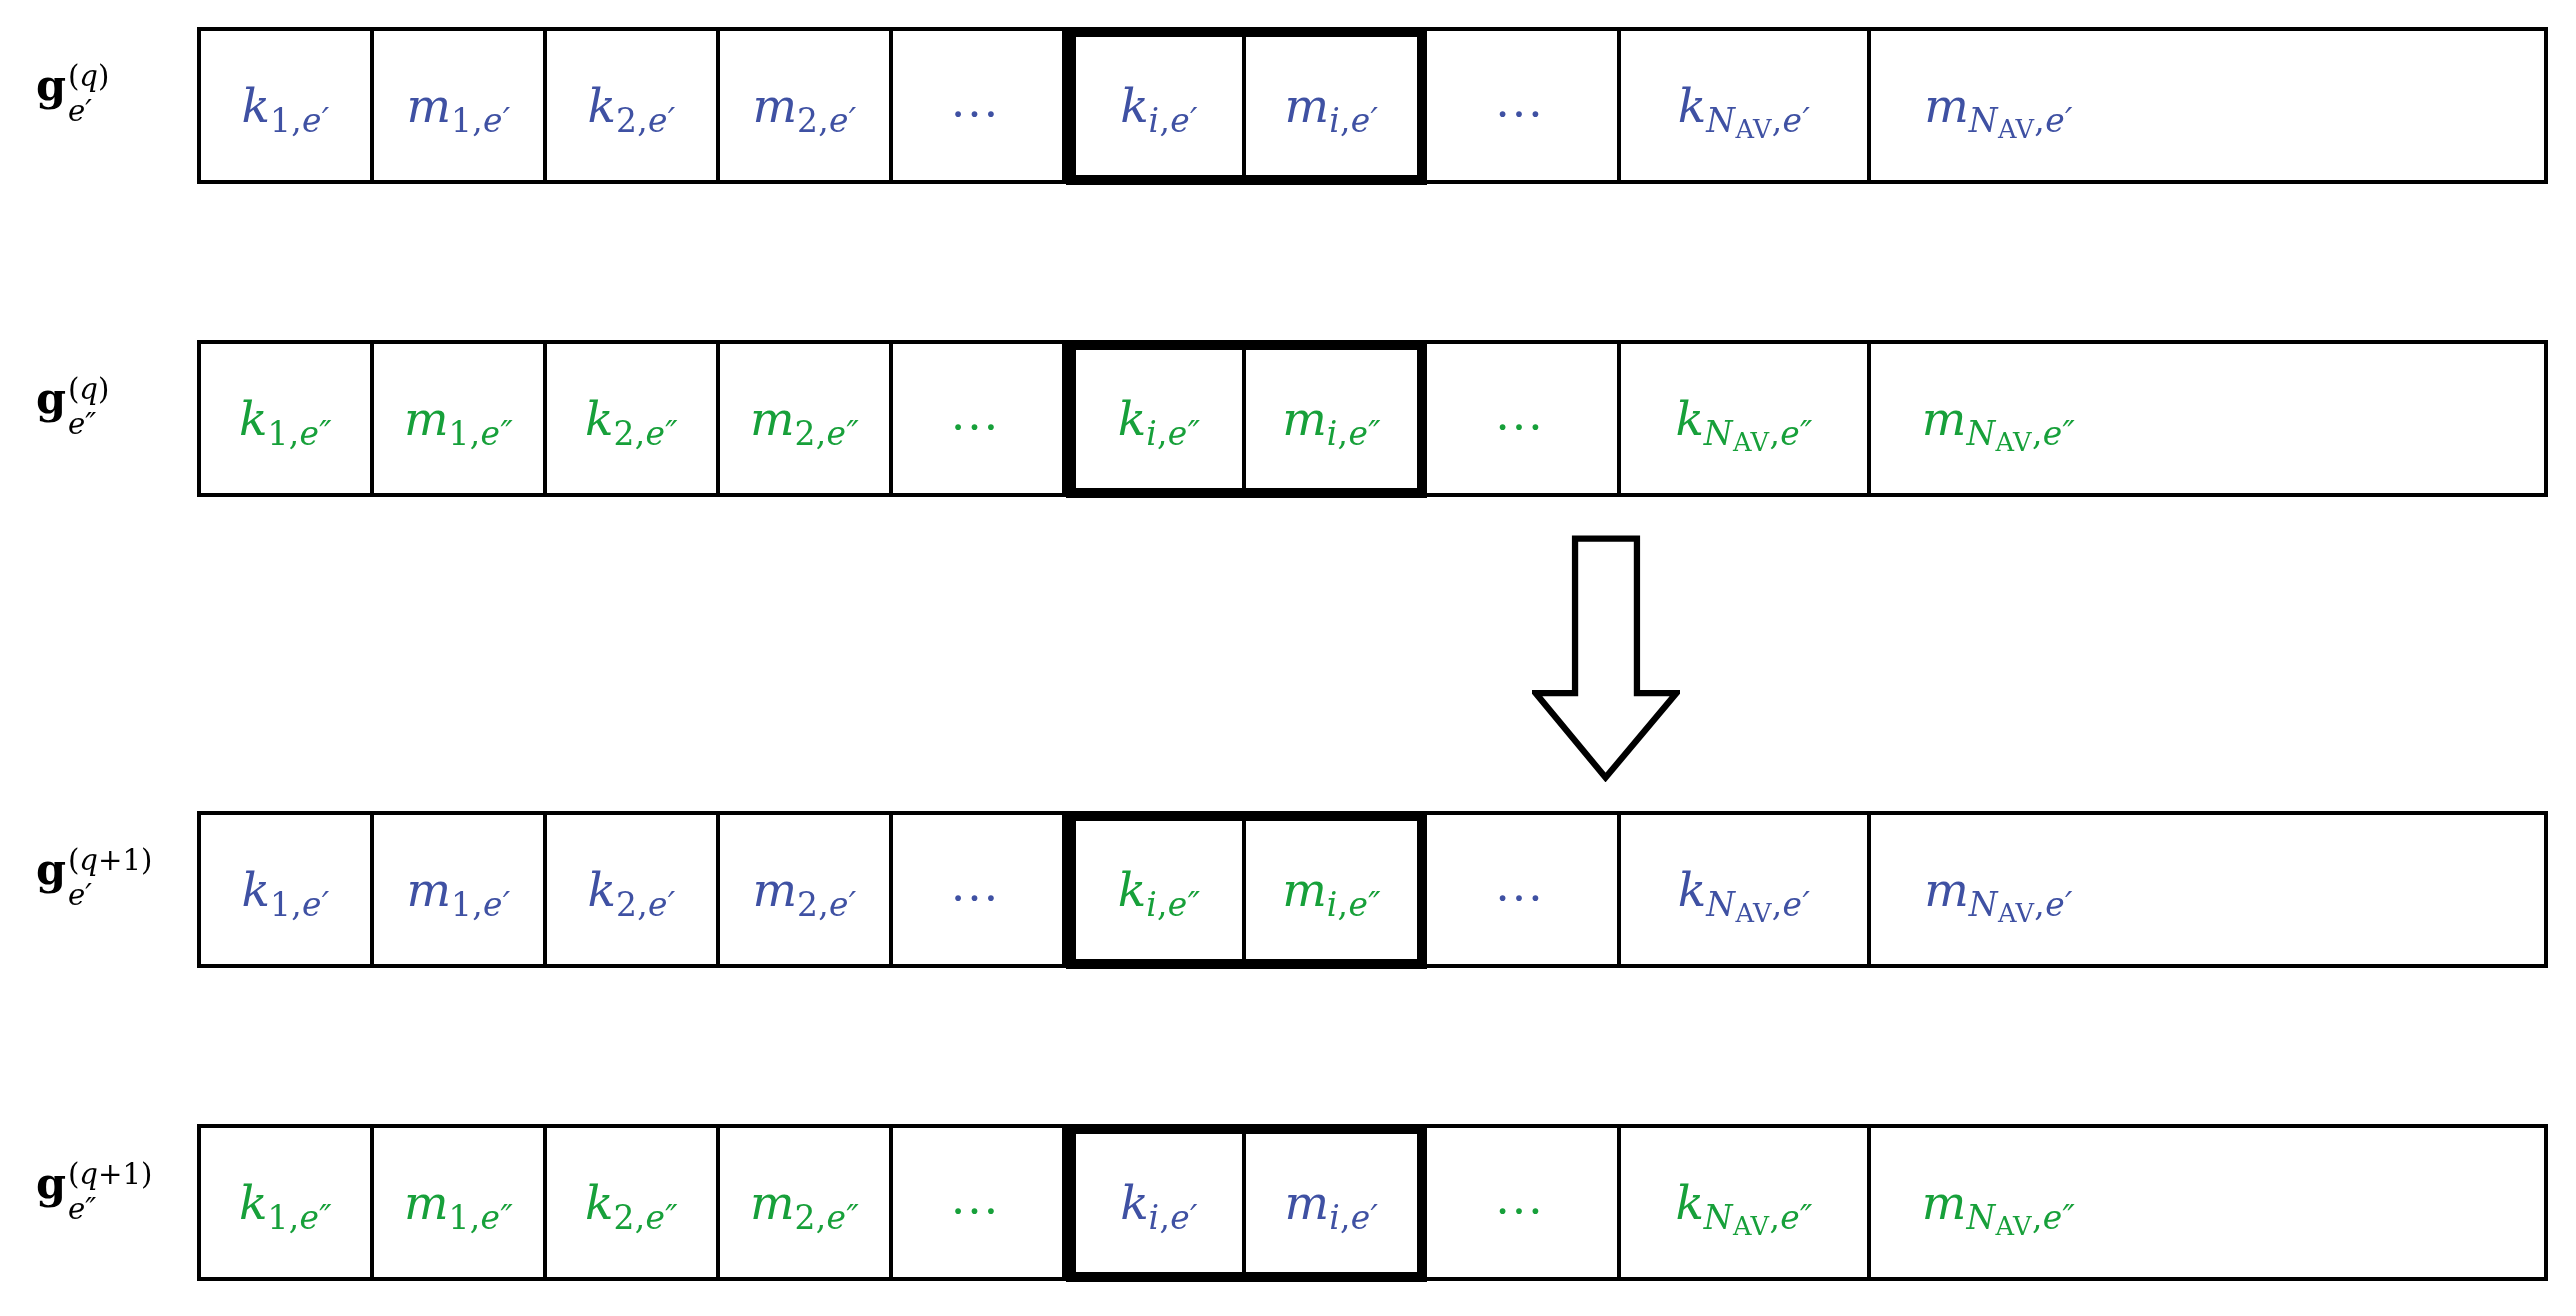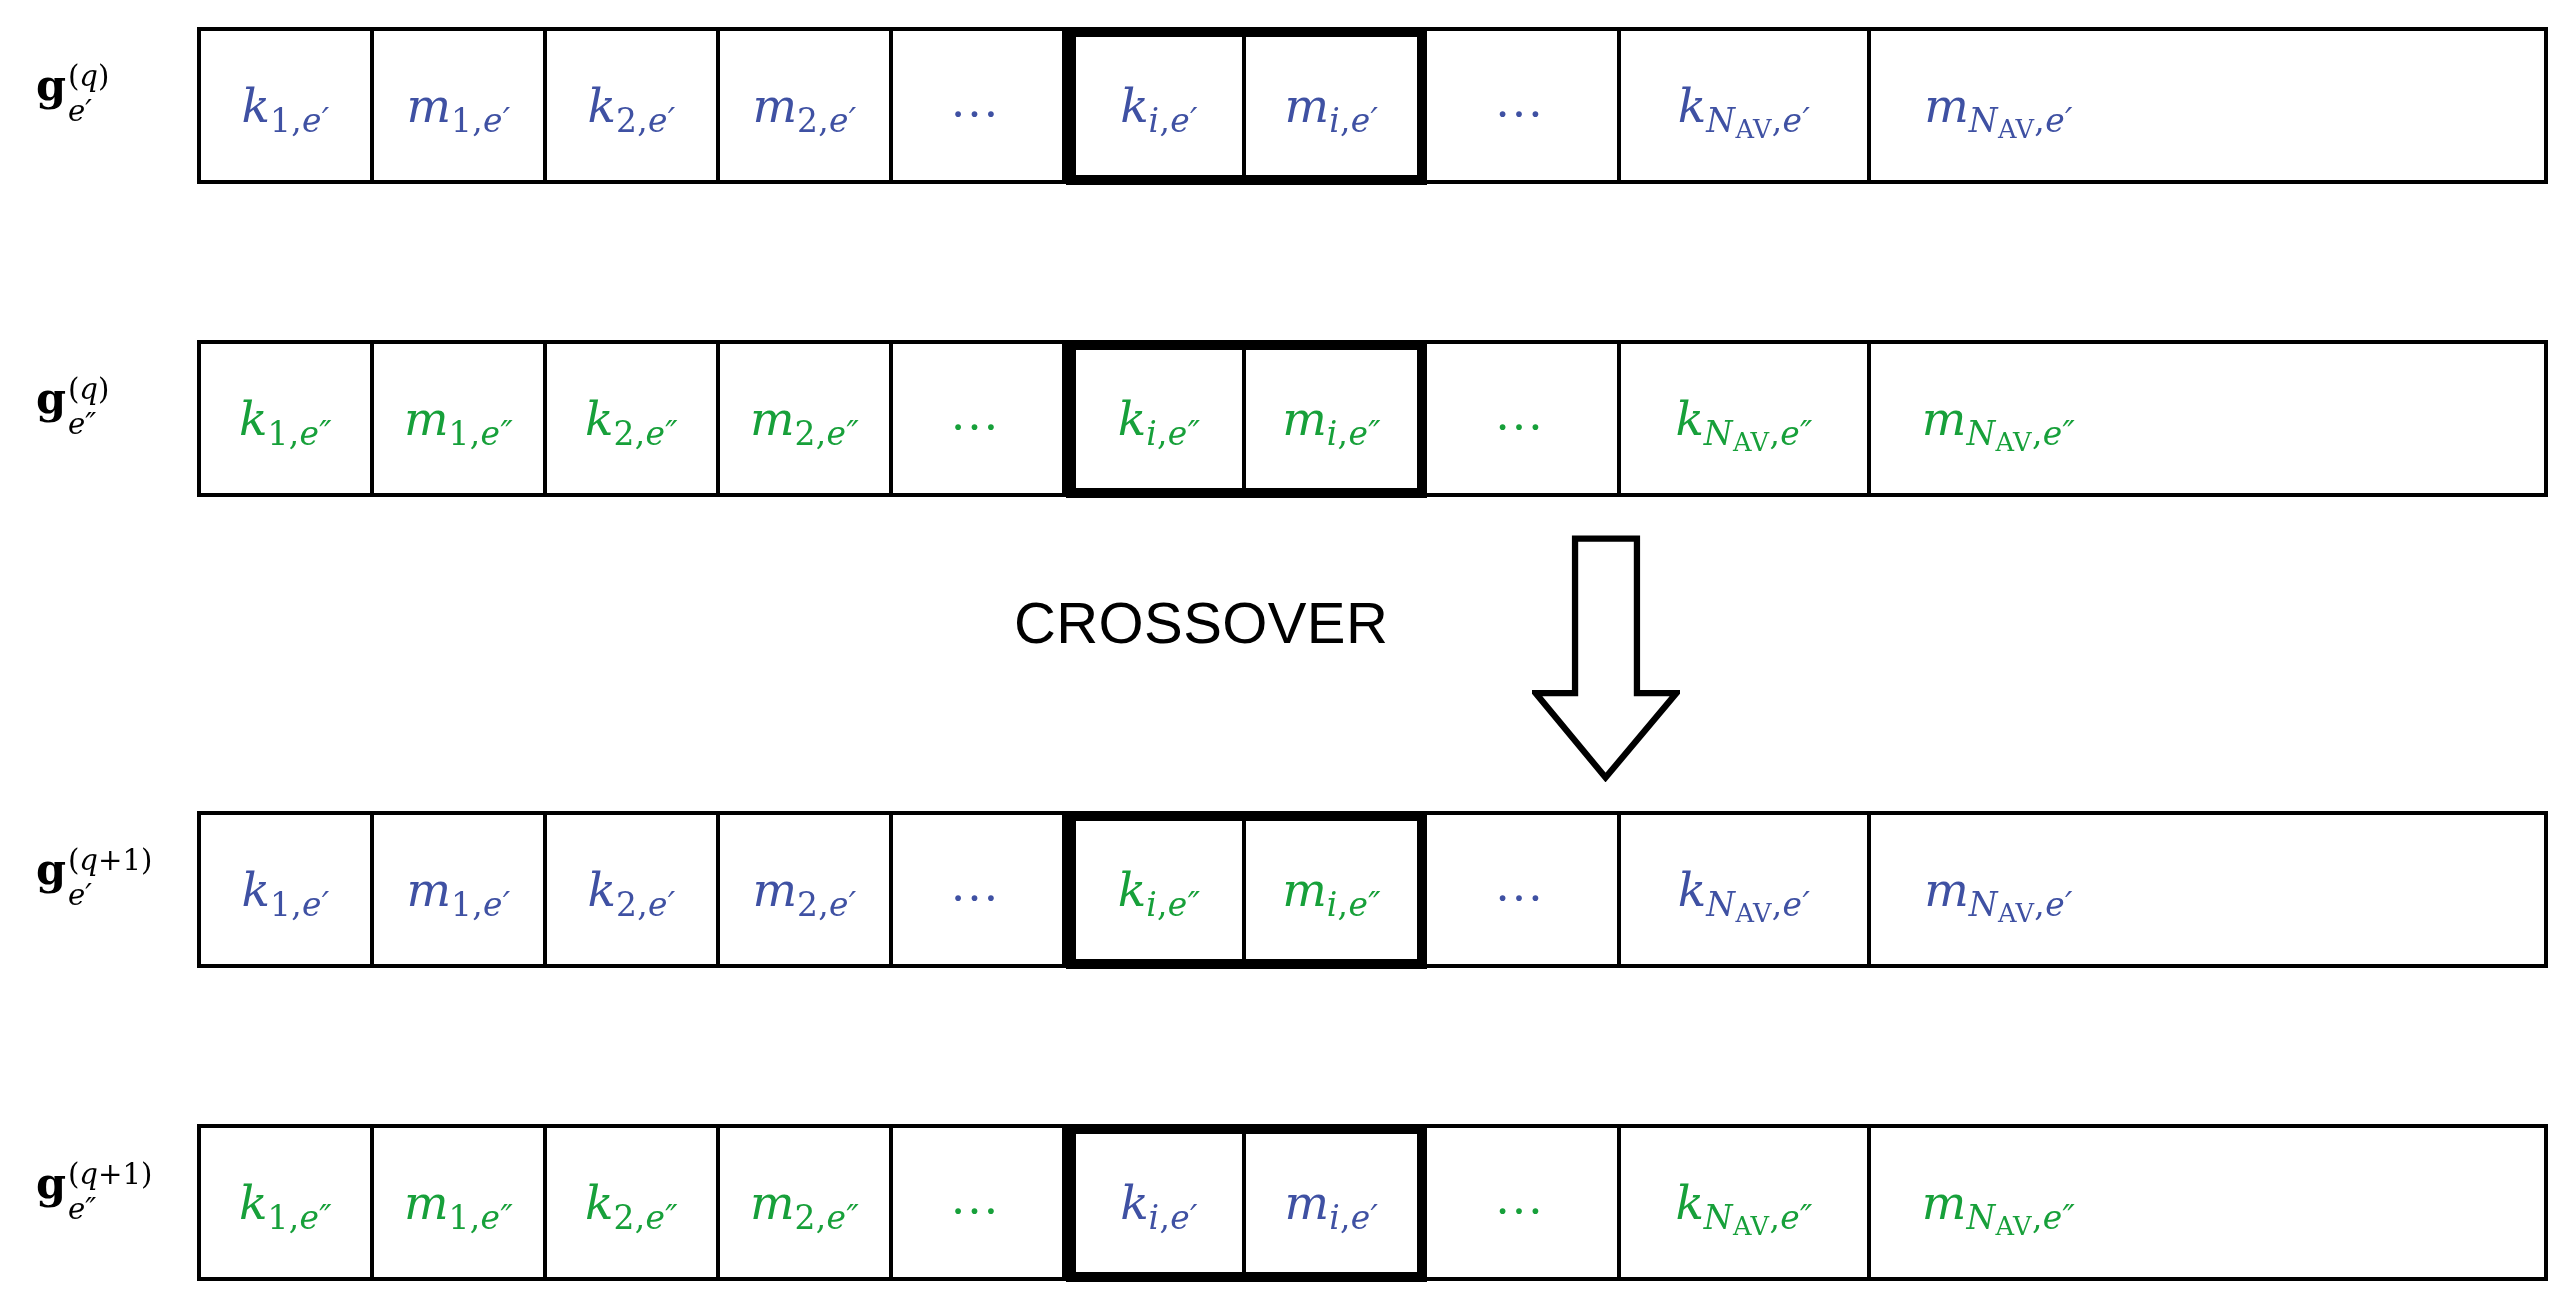--- a/index.html
+++ b/index.html
@@ -394,21 +394,20 @@
         </span>
       </div>
       <div class="cell" style="width: 255px; flex: 0 0 255px;">
         <span class="math green">
           <span class="base">m</span>
           <span class="sub"><span class="upr" style="font-style:italic">N</span><span class="sc" style="font-size:0.78em;position:relative;top:0.22em">AV</span><span class="num">,</span><span>e″</span></span>
         </span>
       </div>
     </div>
 
-  <div class="crossover-label" id="xlabel" style="left: 1014px; top: 589px;">CROSSOVER</div>
 
   <div class="arrow-wrap" id="arrow" style="left: 1532px; top: 535px; width: 148px; height: 247px;">
     <svg width="100%" height="100%" viewBox="0 0 165 275" preserveAspectRatio="none">
       <polygon points="48,4 117,4 117,176 161,176 82,270 4,176 48,176" fill="#ffffff" stroke="#000000" stroke-width="7" stroke-linejoin="miter"></polygon>
     </svg>
   </div>
 
 </div>
 
 

